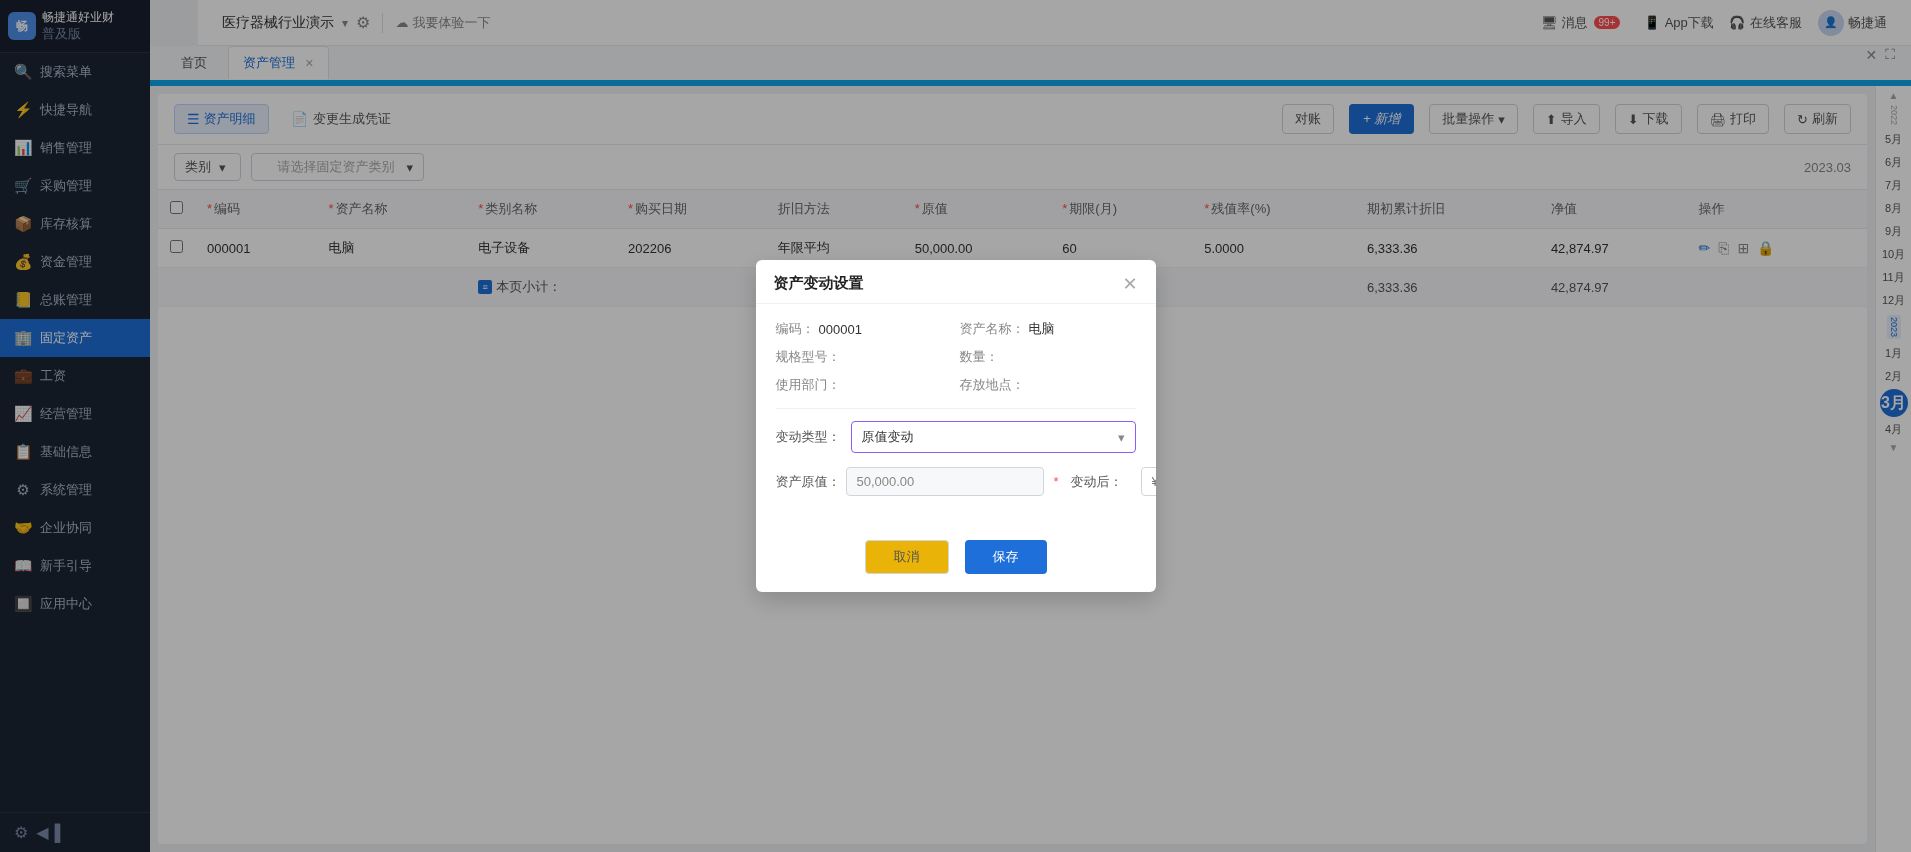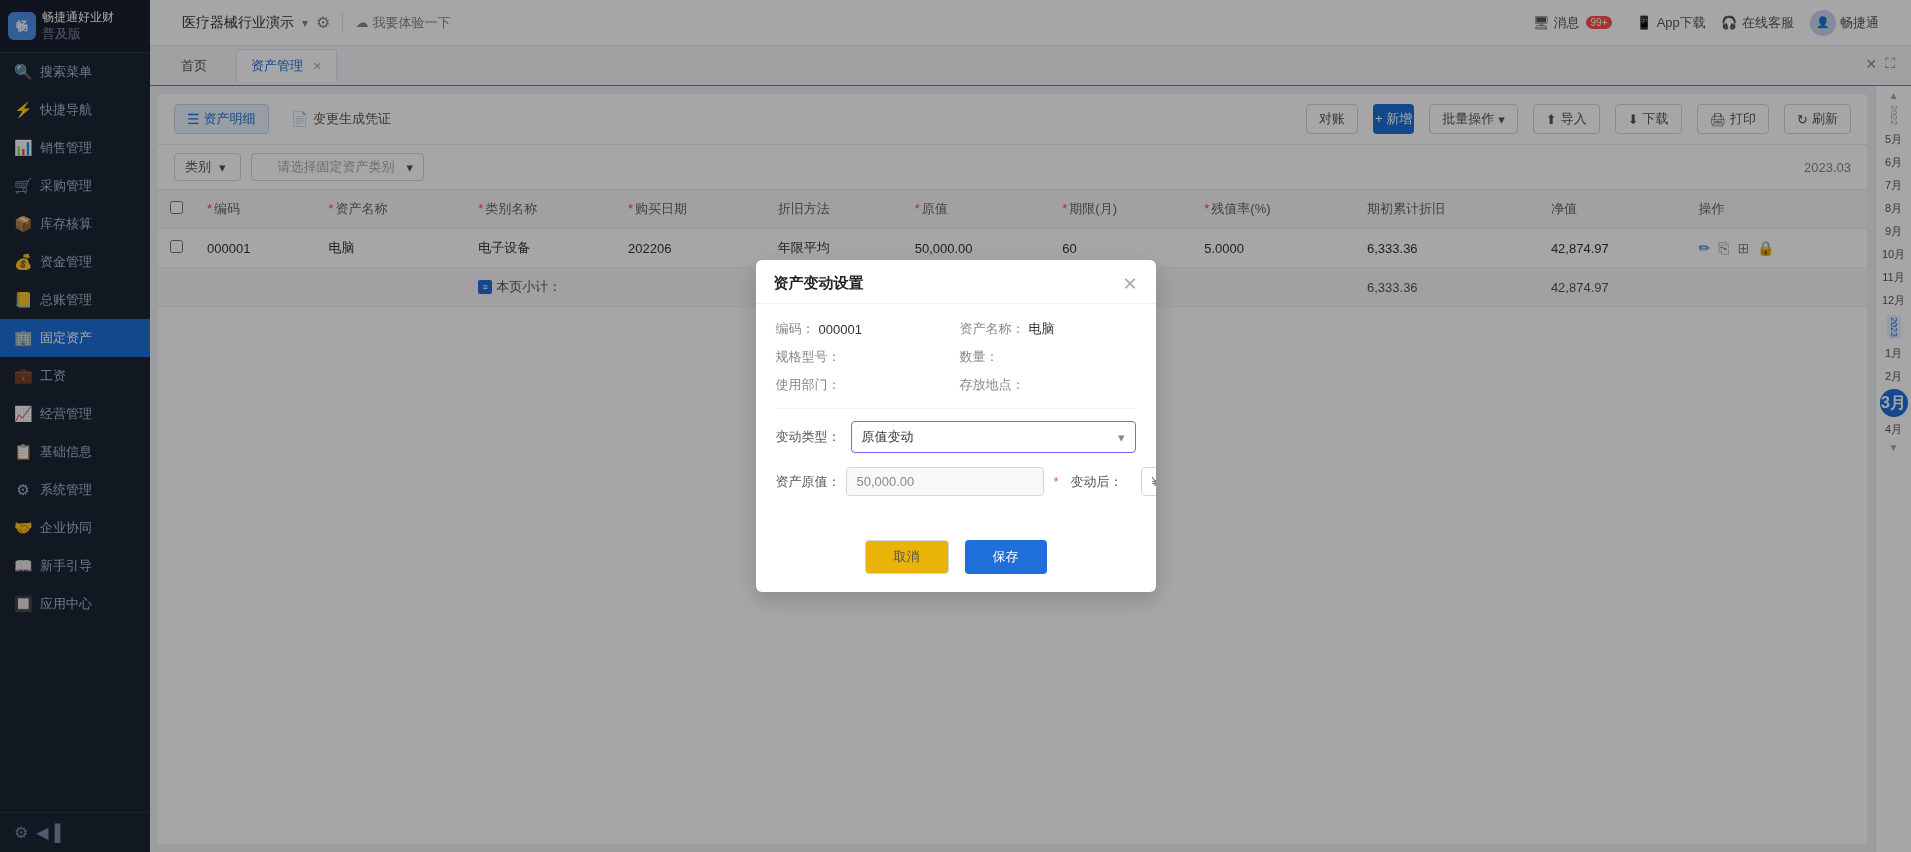--- a/index.html
+++ b/index.html
@@ -15,53 +15,53 @@
     .sidebar-item { display: flex; align-items: center; gap: 8px; padding: 10px 14px; cursor: pointer; color: #aab8cc; font-size: 13px; }
     .sidebar-item.active { background: #1e6fd9; color: #fff; }
     .sidebar-item-icon { width: 18px; text-align: center; font-size: 15px; }
     .sidebar-footer { padding: 10px 14px; display: flex; align-items: center; gap: 8px; border-top: 1px solid #2a3347; }
     .sidebar-footer-btn { color: #7a8aaa; font-size: 16px; cursor: pointer; }
 
     
     .main { flex: 1; display: flex; flex-direction: column; overflow: hidden; }
 
     
-    .topbar { height: 46px; background: #fff; display: flex; align-items: center; padding: 0 32px; gap: 12px; border-bottom: 1px solid #e8eaf0; flex-shrink: 0; }
+    .topbar { height: 46px; background: #fff; display: flex; align-items: center; padding: 0 24px; gap: 12px; border-bottom: 1px solid #e8eaf0; flex-shrink: 0; margin-left: 48px; }
     .topbar-left { display: flex; align-items: center; gap: 8px; flex: 1; }
     .topbar-title { font-size: 14px; color: #333; font-weight: 500; }
     .topbar-dropdown { color: #888; font-size: 12px; cursor: pointer; }
     .topbar-settings { color: #888; font-size: 16px; cursor: pointer; }
     .topbar-experience { display: flex; align-items: center; gap: 4px; color: #888; font-size: 13px; cursor: pointer; }
     .topbar-right { display: flex; align-items: center; gap: 16px; }
     .topbar-btn { display: flex; align-items: center; gap: 4px; color: #555; font-size: 13px; cursor: pointer; position: relative; }
     .badge { background: #ff4d4f; color: white; border-radius: 10px; padding: 1px 5px; font-size: 10px; position: absolute; top: -8px; right: -8px; }
     .topbar-user { display: flex; align-items: center; gap: 4px; color: #555; font-size: 13px; }
     .user-avatar { width: 26px; height: 26px; border-radius: 50%; background: #c8d8f0; display: flex; align-items: center; justify-content: center; font-size: 11px; color: #4a7ab5; }
 
     
-    .tabbar { height: 40px; background: #f5f7fa; display: flex; align-items: center; padding: 0 16px; border-bottom: 1px solid #0ea5e9; flex-shrink: 0; gap: 14px; }
+    .tabbar { height: 40px; background: #f5f7fa; display: flex; align-items: flex-start; padding: 0 16px; border-bottom: 6px solid #0ea5e9; flex-shrink: 0; gap: 6px; }
     .tab { padding: 7px 14px; font-size: 13px; cursor: pointer; color: #666; border-radius: 4px 4px 0 0; border: 1px solid transparent; border-bottom: none; background: transparent; }
     .tab.active { background: #fff; color: #1e6fd9; border-color: #e0e4ea; border-bottom-color: #fff; font-weight: 500; }
     .tab .close-btn { margin-left: 6px; color: #aaa; font-size: 11px; }
     .tab-home { color: #555; }
 
     
     .content { flex: 1; display: flex; overflow: hidden; background: #f0f2f5; }
     .content-main { flex: 1; display: flex; flex-direction: column; overflow: hidden; }
 
     
     .page-content { flex: 1; background: #fff; margin: 8px; border-radius: 4px; display: flex; flex-direction: column; overflow: hidden; position: relative; }
 
     
     .page-toolbar { display: flex; align-items: center; padding: 10px 16px; gap: 10px; border-bottom: 1px solid #e8eaf0; flex-shrink: 0; }
     .toolbar-tab { display: flex; align-items: center; gap: 4px; padding: 5px 12px; border-radius: 4px; cursor: pointer; font-size: 13px; color: #555; border: 1px solid transparent; }
     .toolbar-tab.active { background: #e8f0fe; color: #1e6fd9; border-color: #c2d5f8; }
     .toolbar-tab-icon { font-size: 14px; }
     .toolbar-right { margin-left: auto; display: flex; align-items: center; gap: 15px; }
-    .btn-primary { background: #1e6fd9; color: white; border: none; padding: 6px 2px; border-radius: 4px; cursor: pointer; font-size: 13px; display: flex; align-items: center; gap: 4px; }
+    .btn-primary { background: #1e6fd9; color: white; border: none; padding: 6px 14px; border-radius: 4px; cursor: pointer; font-size: 13px; display: flex; align-items: center; gap: 4px; font-style: italic; }
     .btn-outline { background: #fff; color: #555; border: 1px solid #d0d5dd; padding: 5px 12px; border-radius: 4px; cursor: pointer; font-size: 13px; display: flex; align-items: center; gap: 4px; }
     .btn-batch { background: #fff; color: #555; border: 1px solid #d0d5dd; padding: 5px 12px; border-radius: 4px; cursor: pointer; font-size: 13px; display: flex; align-items: center; gap: 4px; }
 
     
     .filter-row { display: flex; align-items: center; padding: 8px 16px; gap: 10px; border-bottom: 1px solid #e8eaf0; flex-shrink: 0; }
     .filter-select { display: flex; align-items: center; gap: 4px; padding: 4px 10px; border: 1px solid #d0d5dd; border-radius: 4px; font-size: 13px; color: #555; background: #fff; cursor: pointer; }
     .filter-placeholder { color: #aaa; margin-left: 16px; }
     .date-display { margin-left: auto; color: #888; font-size: 13px; }
 
     

